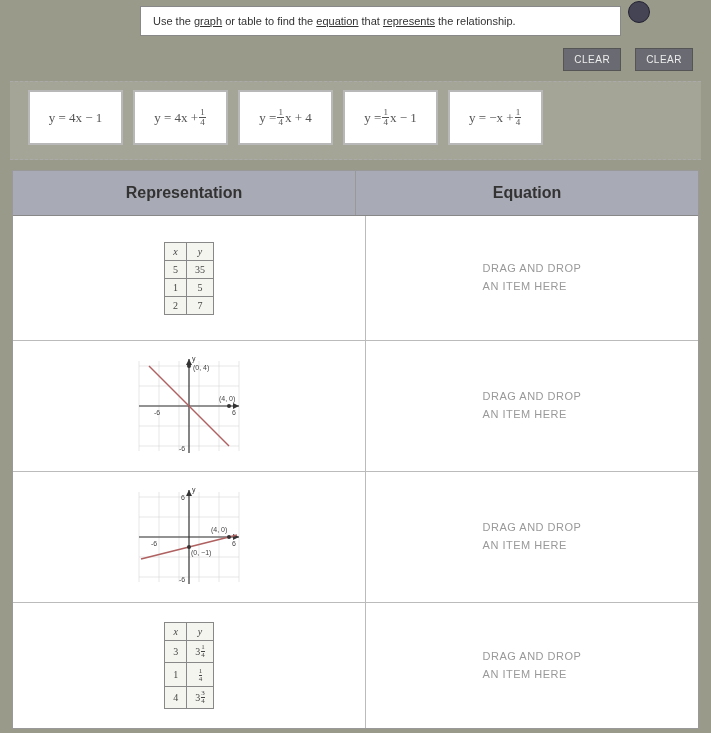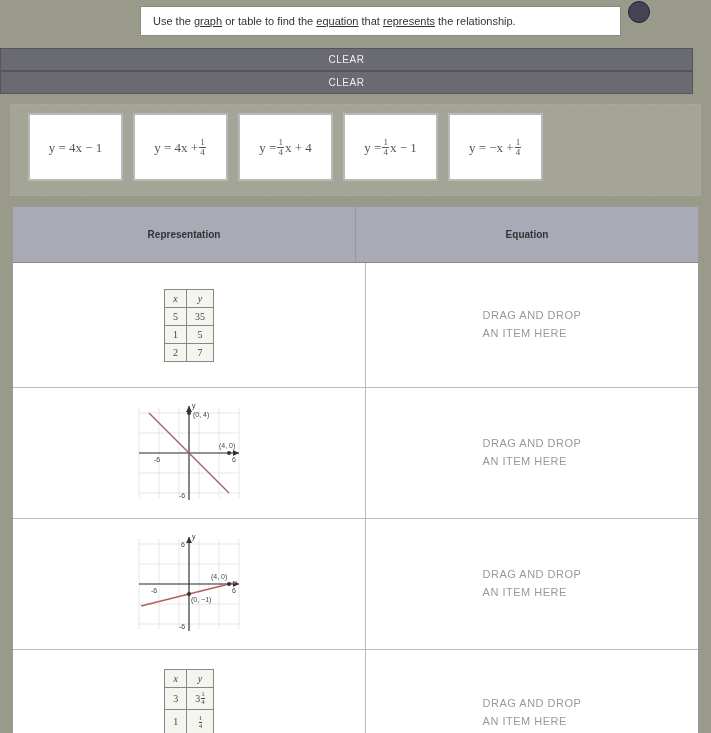--- a/index.html
+++ b/index.html
@@ -27,23 +27,22 @@
       top: -6px;
       width: 22px;
       height: 22px;
       border-radius: 50%;
       background: #445;
       border: 1px solid #223;
     }
     .action-buttons {
       display: flex;
       justify-content: flex-end;
-      gap: 0;
+      gap: 14px;
       padding: 4px 18px 10px 0;
-      flex-direction: column;
     }
     .action-btn {
       background: #6a6a72;
       color: #eee;
       border: 1px solid #555;
       padding: 5px 10px;
       font-size: 10px;
       cursor: pointer;
       letter-spacing: 0.5px;
     }
@@ -53,21 +52,21 @@
       padding: 8px 18px 14px 18px;
       background: rgba(200,200,190,0.25);
       border-top: 1px dashed #aaa;
       border-bottom: 1px dashed #aaa;
       margin: 0 10px 10px 10px;
     }
     .tile {
       background: #fff;
       border: 2px solid #b8b8b8;
       width: 95px;
-      height: 68px;
+      height: 55px;
       display: flex;
       align-items: center;
       justify-content: center;
       font-family: 'Times New Roman', serif;
       font-size: 13px;
       color: #555;
       cursor: grab;
       line-height: 1;
     }
     .tile .frac {
@@ -86,22 +85,22 @@
       border: 1px solid #999;
     }
     .header-row {
       display: flex;
       background: #a8aab5;
       border-bottom: 1px solid #888;
     }
     .header-cell {
       flex: 1;
       text-align: center;
-      padding: 22px;
-      font-size: 10px;
+      padding: 13px;
+      font-size: 16px;
       font-weight: bold;
       color: #333;
       border-right: 1px solid #999;
     }
     .header-cell:last-child { border-right: none; }
     .data-row {
       display: flex;
       border-bottom: 1px solid #bbb;
       min-height: 125px;
     }

